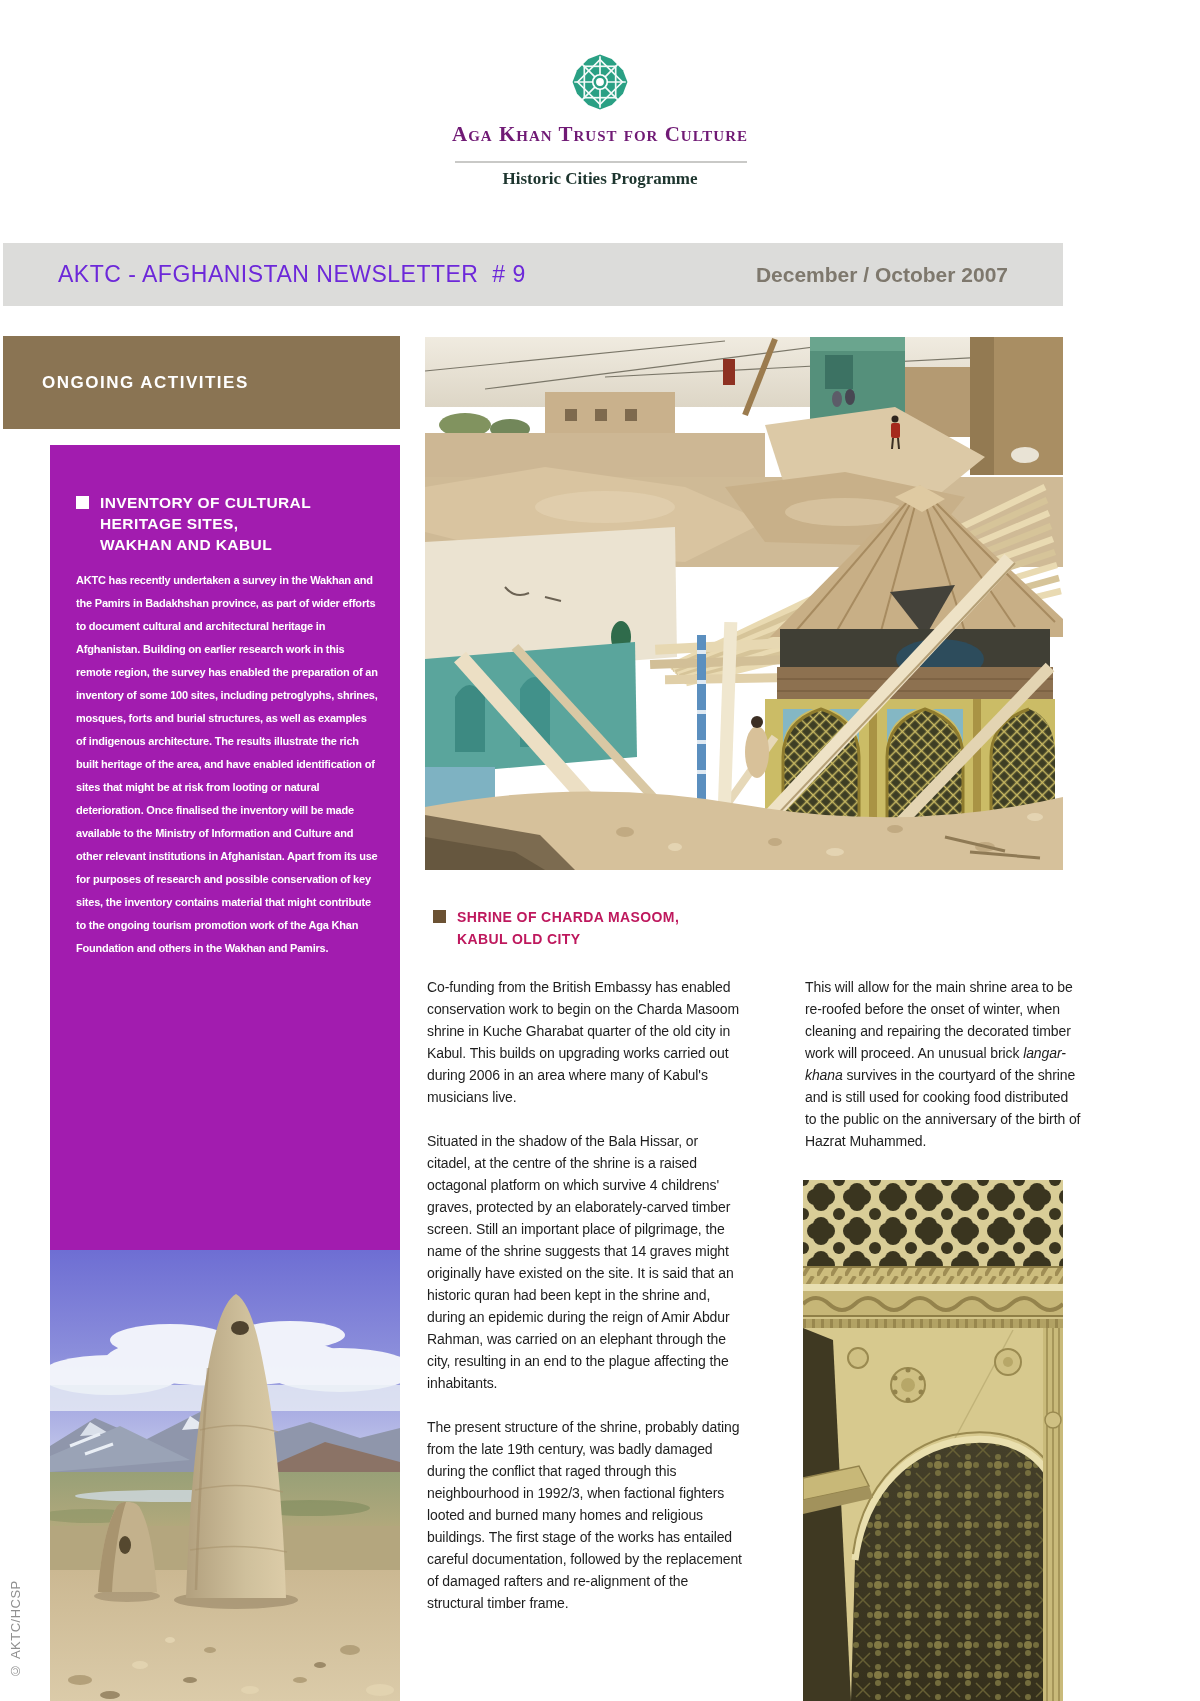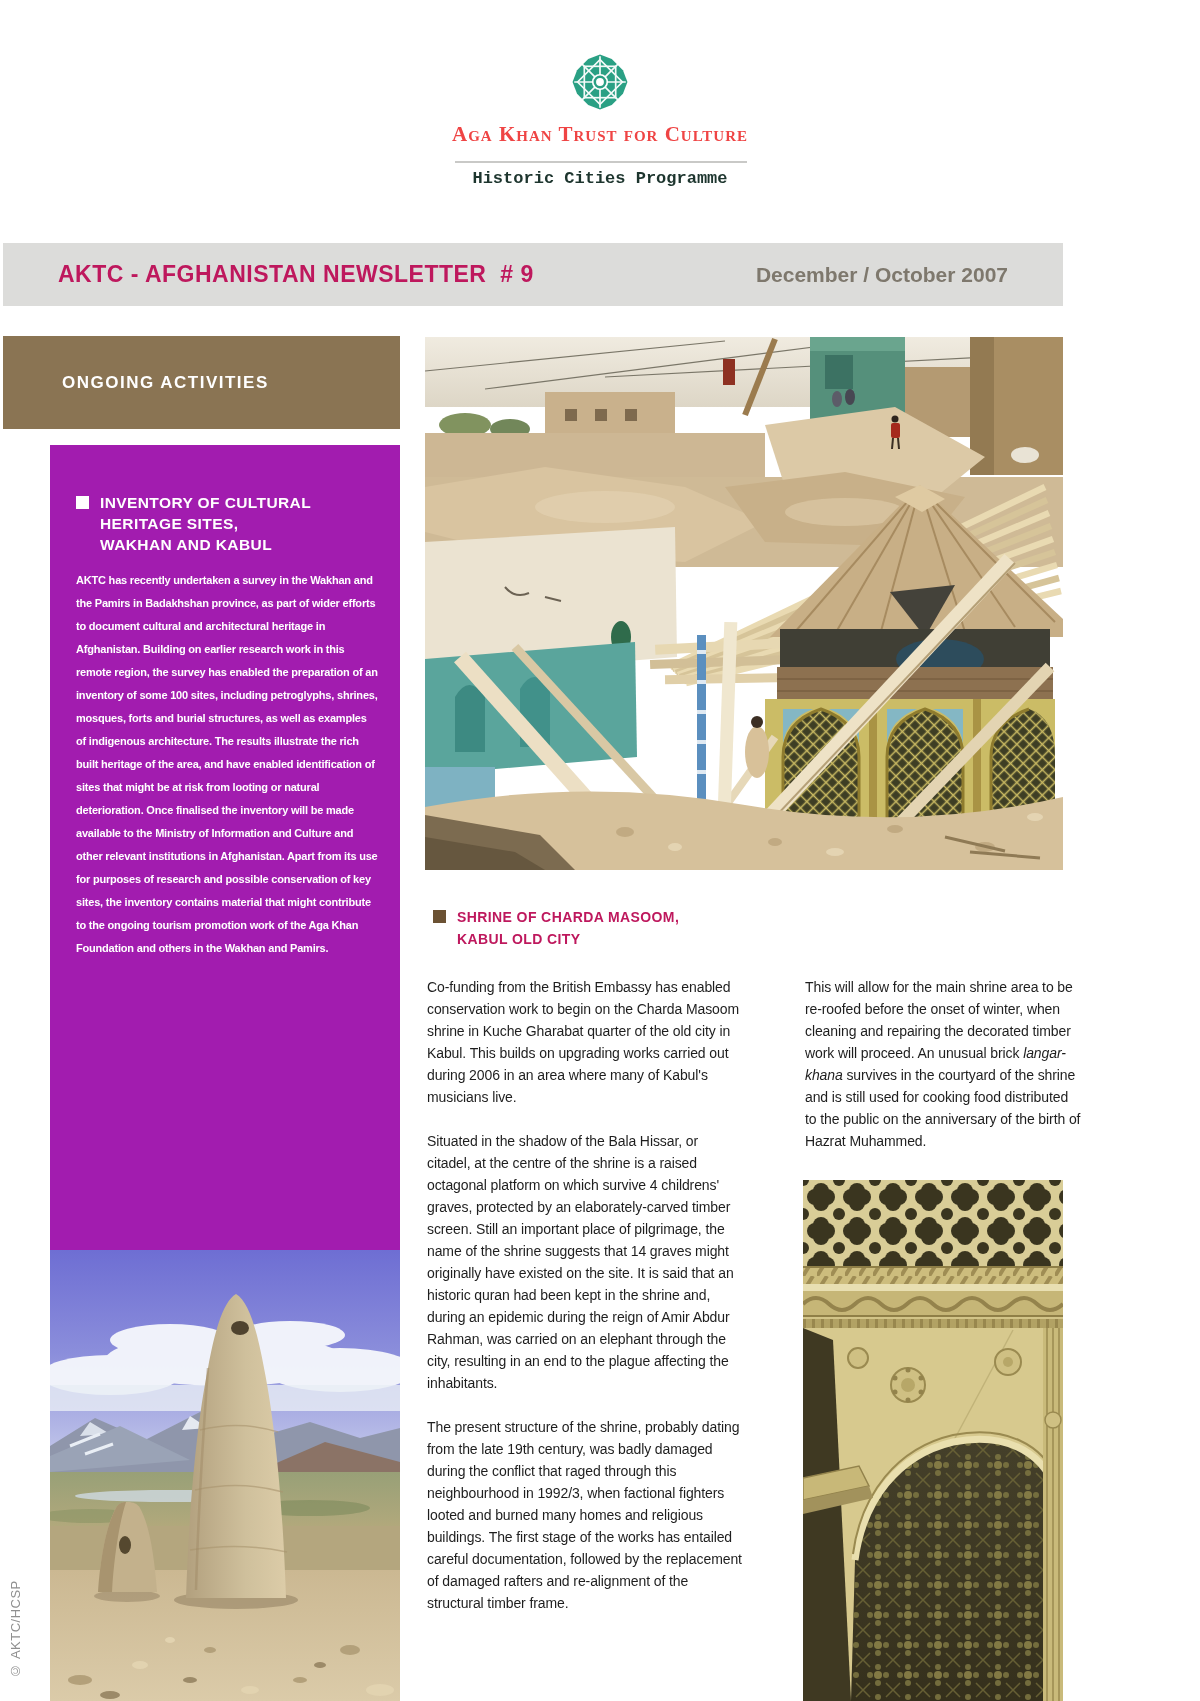--- a/index.html
+++ b/index.html
@@ -3,35 +3,35 @@
 <meta charset="utf-8">
 <style>
   html,body{margin:0;padding:0;}
   body{width:1200px;height:1701px;background:#ffffff;position:relative;overflow:hidden;
        font-family:"Liberation Sans", sans-serif;}
   .abs{position:absolute;}
 
   
   .org-name{left:0;top:122px;width:1200px;text-align:center;
     font-family:"Liberation Serif", serif;font-variant:small-caps;font-weight:700;
-    font-size:21px;letter-spacing:1px;color:#ef4444;}
+    font-size:21px;letter-spacing:1px;color:#701a75;}
   .divider{left:455px;top:161px;width:292px;height:2px;background:#c9c9c7;}
   .programme{left:0;top:169px;width:1200px;text-align:center;
-    font-family:Liberation Mono, monospace;font-weight:700;font-size:17px;color:#1d352e;}
+    font-family:Liberation Serif, serif;font-weight:700;font-size:17px;color:#1d352e;}
 
   
   .header-bar{left:3px;top:243px;width:1060px;height:63px;background:#dcdcda;
     display:flex;align-items:center;justify-content:space-between;
     padding:0 55px;box-sizing:border-box;}
-  .header-title{font-size:23px;font-weight:700;letter-spacing:.5px;color:#be185d;white-space:pre;}
+  .header-title{font-size:23px;font-weight:400;letter-spacing:.5px;color:#6d28d9;white-space:pre;}
   .header-date{font-size:21px;font-weight:700;color:#7e786d;}
 
   
   .banner{left:3px;top:336px;width:397px;height:93px;background:#8a7453;
-    display:flex;align-items:center;padding-left:59px;box-sizing:border-box;}
+    display:flex;align-items:center;padding-left:39px;box-sizing:border-box;}
   .banner-label{color:#ffffff;font-weight:700;font-size:17px;letter-spacing:1.5px;}
 
   
   .purple-box{left:50px;top:445px;width:350px;height:805px;background:#a21caf;
     box-sizing:border-box;padding:47px 24px 0 26px;color:#ffffff;}
   .side-heading{display:flex;}
   .sq-bullet{width:13px;height:13px;background:#ffffff;margin:4px 11px 0 0;flex:0 0 13px;}
   .sq-bullet.brown{background:#6b5233;}
   .side-heading-lines{font-weight:700;font-size:15.5px;line-height:21px;letter-spacing:.4px;}
   .side-body{margin-top:14px;font-weight:700;font-size:11px;line-height:23px;

